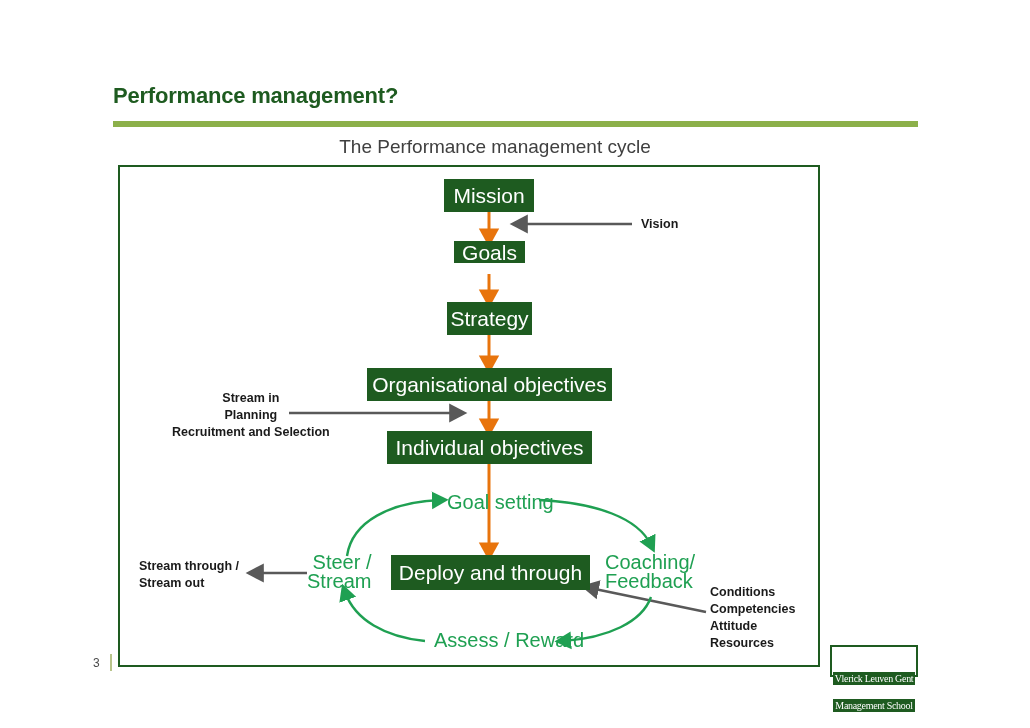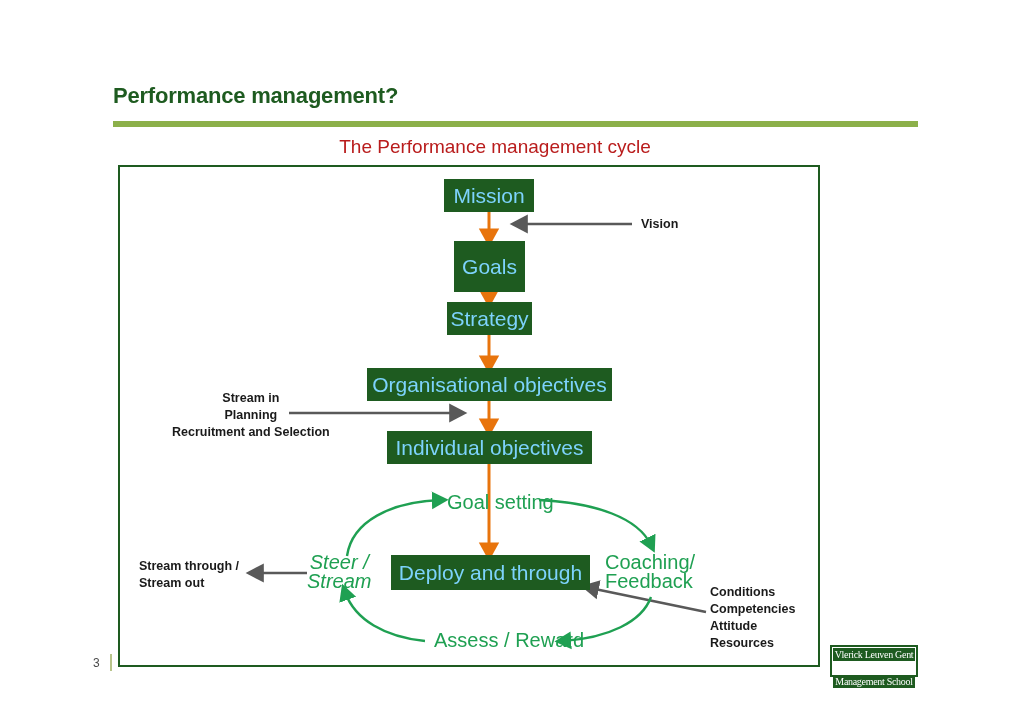--- a/index.html
+++ b/index.html
@@ -34,21 +34,21 @@
     height: 6px;
     background: #8CB04A;
   }
   #slide-subtitle {
     position: absolute;
     left: 0;
     top: 136px;
     width: 1030px;
     text-align: center;
     font-size: 19px;
-    color: #b91c1c;
+    color: #404040;
     
     padding-right: 40px;
     box-sizing: border-box;
   }
 
   
   #diagram-frame {
     position: absolute;
     left: 118px;
     top: 165px;
@@ -65,48 +65,48 @@
     top: 0;
     width: 1030px;
     height: 728px;
     pointer-events: none;
   }
 
   
   .gbox {
     position: absolute;
     background: #1E5B20;
-    color: #7dd3fc;
+    color: #ffffff;
     font-size: 21px;
     line-height: 1;
     display: flex;
     align-items: center;
     justify-content: center;
     white-space: nowrap;
     box-sizing: border-box;
   }
   #box-mission   { left: 444px; top: 179px; width: 90px;  height: 33px; }
-  #box-goals     { left: 454px; top: 241px; width: 71px;  height: 51px; }
+  #box-goals     { left: 454px; top: 241px; width: 71px;  height: 22px; }
   #box-strategy  { left: 447px; top: 302px; width: 85px;  height: 33px; }
   #box-orgobj    { left: 367px; top: 368px; width: 245px; height: 33px; }
   #box-indobj    { left: 387px; top: 431px; width: 205px; height: 33px; }
   #box-deploy    { left: 391px; top: 555px; width: 199px; height: 35px; }
 
   
   .cycle-label {
     position: absolute;
     color: #1FA052;
     font-size: 20px;
     line-height: 19px;
     white-space: nowrap;
   }
   #label-goal-setting { left: 447px; top: 493px; }
   #label-coaching     { left: 605px; top: 553px; text-align: left; }
   #label-assess       { left: 434px; top: 631px; }
-  #label-steer        { left: 307px; top: 553px; text-align: center; font-style: italic; }
+  #label-steer        { left: 307px; top: 553px; text-align: right; }
 
   
   .annot {
     position: absolute;
     color: #1a1a1a;
     font-size: 12.5px;
     font-weight: bold;
     line-height: 17px;
     white-space: nowrap;
   }
@@ -144,20 +144,21 @@
   }
   #logo .logo-line {
     background: #1E5B20;
     color: #ffffff;
     font-family: "Liberation Serif", serif;
     font-size: 10px;
     line-height: 13px;
     text-align: center;
     white-space: nowrap;
     letter-spacing: -0.3px;
+    margin-top: 24px;
   }
   #logo .logo-line + .logo-line { margin-top: 14px; }
 </style>
 </head>
 <body>
 
 <div id="slide-title">Performance management?</div>
 <div id="title-rule"></div>
 <div id="slide-subtitle">The Performance management cycle</div>
 

